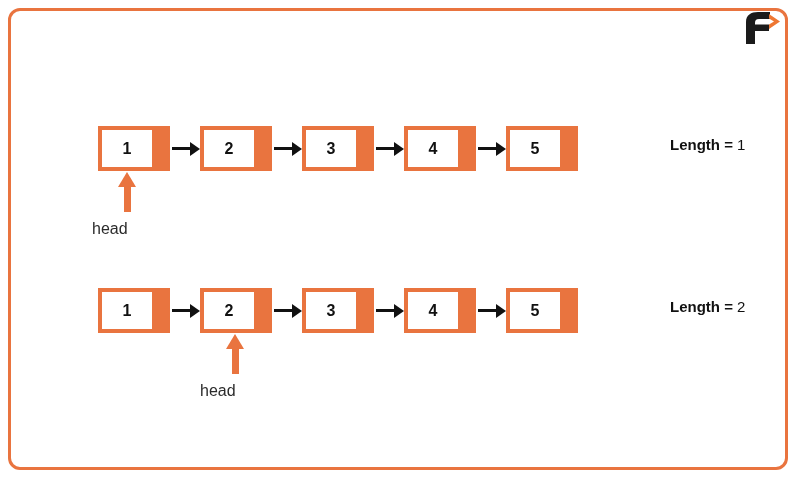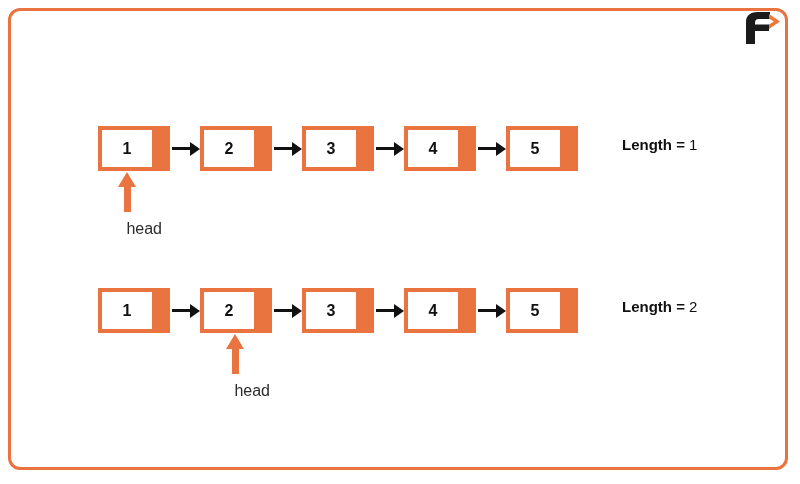--- a/index.html
+++ b/index.html
@@ -119,30 +119,31 @@
   .length-label {
     position: absolute;
     top: 10px;
     left: 622px;
     font-size: 15px;
     color: #111111;
     white-space: nowrap;
   }
   .length-label .lk {
     font-weight: bold;
+    margin-left: 48px;
   }
   .length-label .lv {
     font-weight: normal;
   }
 
   
   .head-pointer {
     position: absolute;
     width: 70px;
-    text-align: right;
+    text-align: left;
   }
   .head-pointer .arrow-up {
     position: relative;
     width: 70px;
     height: 38px;
   }
   .head-pointer .arrow-up .u-shaft {
     position: absolute;
     left: 32px;
     top: 12px;

